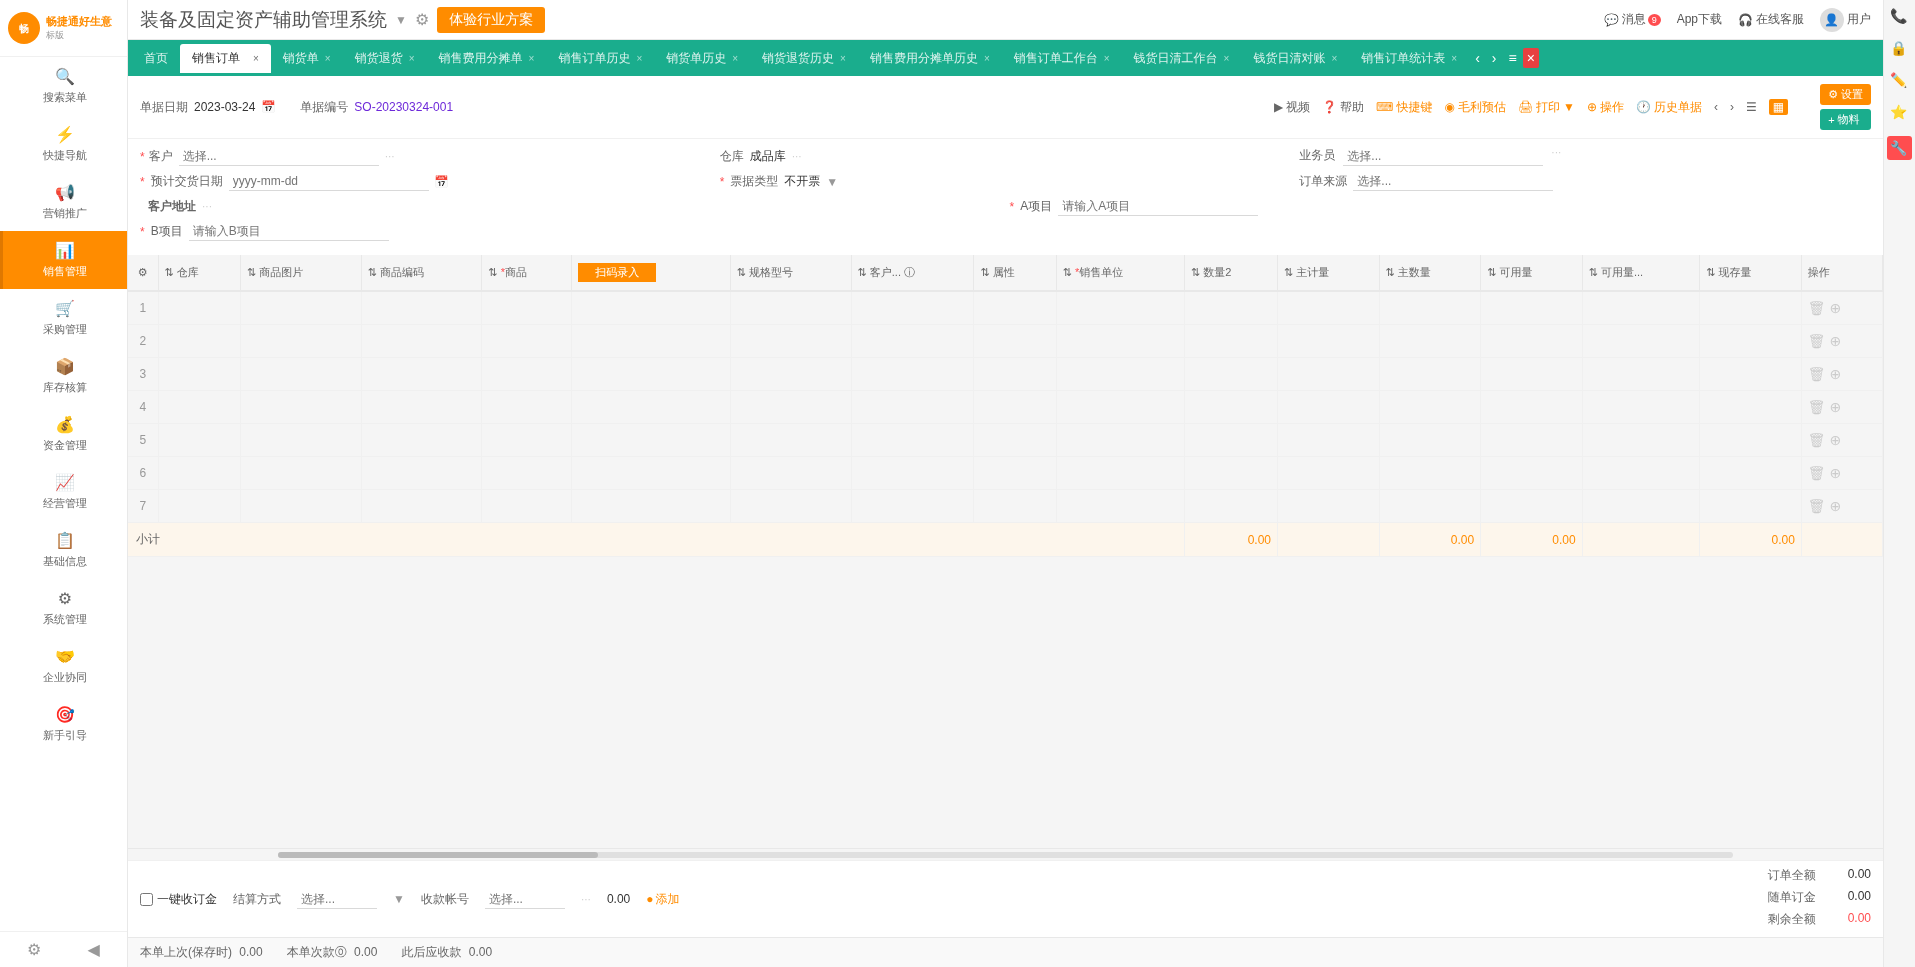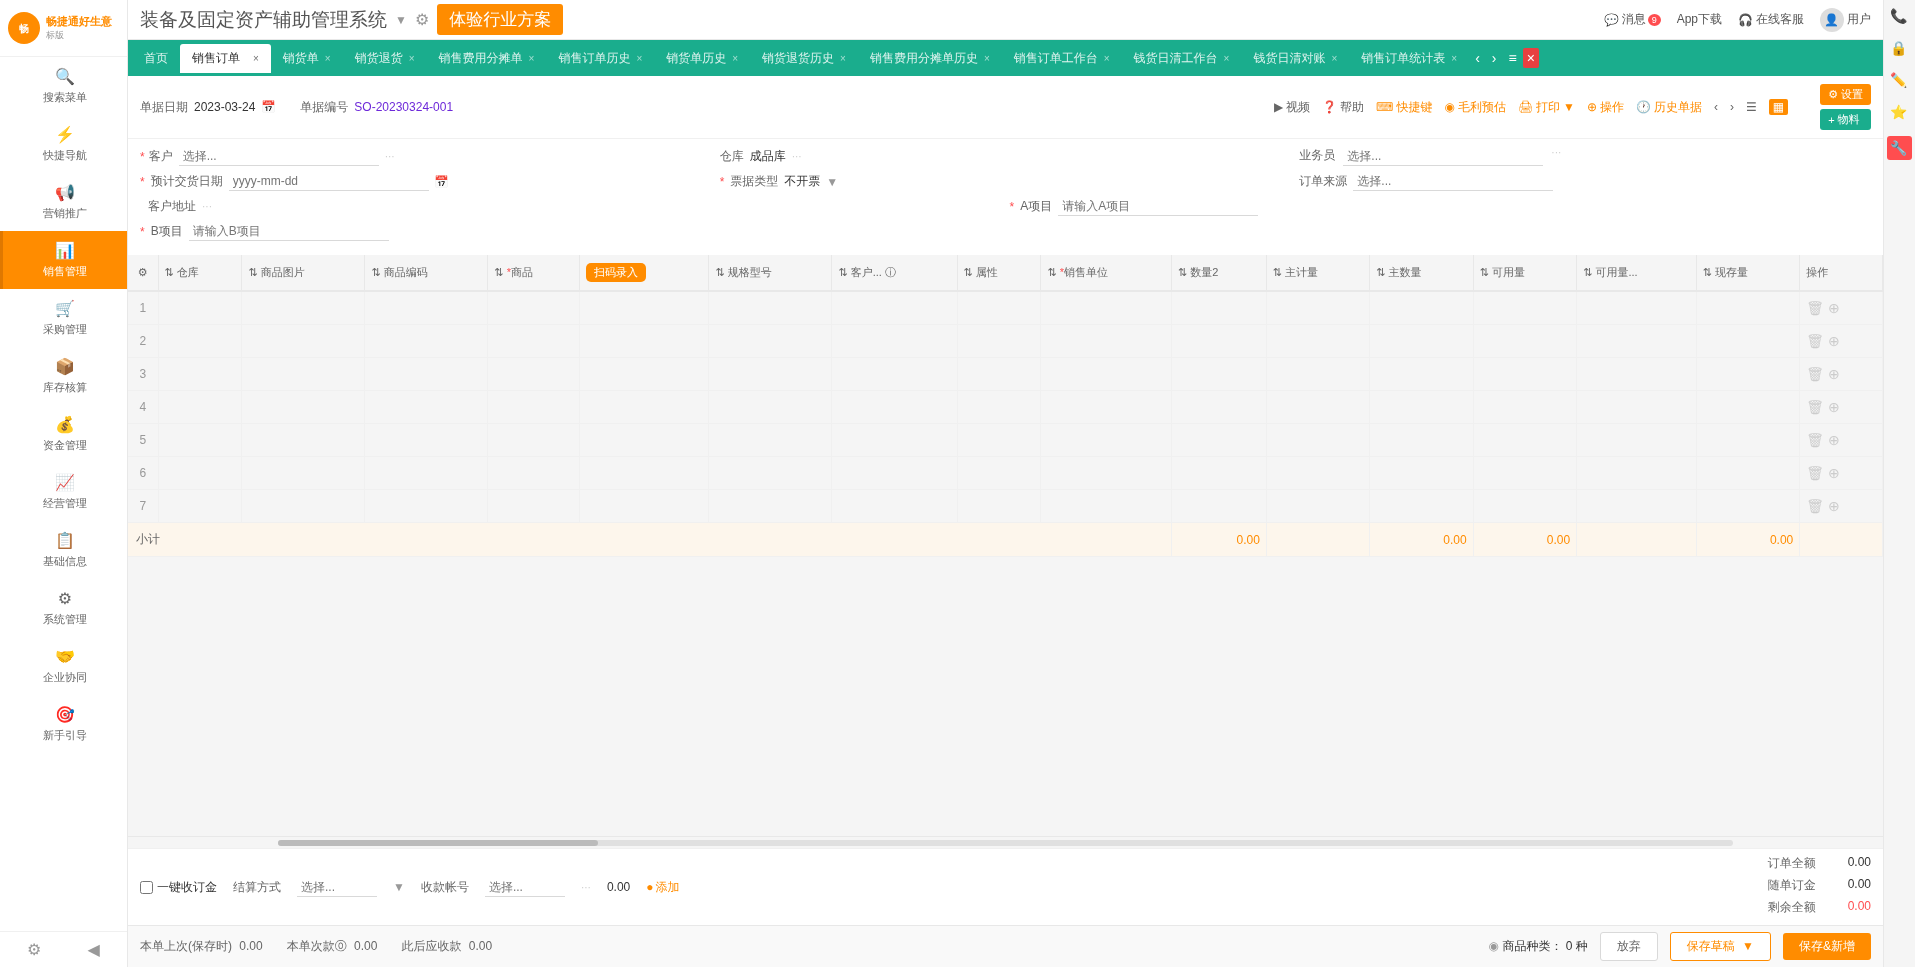--- a/index.html
+++ b/index.html
@@ -17,21 +17,21 @@
     .sidebar-item .icon { font-size: 16px; }
     .sidebar-bottom { margin-top: auto; width: 100%; border-top: 1px solid #f0f0f0; }
     .sidebar-footer { display: flex; justify-content: space-around; padding: 8px 4px; }
 
     
     .main { flex: 1; display: flex; flex-direction: column; overflow: hidden; }
 
     
     .top-header { height: 40px; background: #fff; border-bottom: 1px solid #e8e8e8; display: flex; align-items: center; justify-content: space-between; padding: 0 12px; flex-shrink: 0; }
     .top-header-left { display: flex; align-items: center; gap: 8px; }
-    .header-btn { background: #ff8c00; color: white; border: none; padding: 4px 12px; border-radius: 3px; cursor: pointer; font-size: 17px; }
+    .header-btn { background: #ff8c00; color: white; border: none; padding: 4px 12px; border-radius: 3px; cursor: pointer; font-size: 14px; }
     .top-header-right { display: flex; align-items: center; gap: 16px; font-size: 12px; color: #555; }
 
     
     .tab-bar { height: 36px; background: #1aad8d; display: flex; align-items: center; padding: 0 4px; overflow: hidden; flex-shrink: 0; }
     .tab-item { padding: 6px 12px; color: rgba(255,255,255,0.85); cursor: pointer; white-space: nowrap; font-size: 12px; border-radius: 3px 3px 0 0; display: flex; align-items: center; gap: 4px; }
     .tab-item.active { background: #fff; color: #333; gap: 11px; }
     .tab-close { font-size: 10px; opacity: 0.7; margin-left: 2px; }
     .tab-nav { color: white; padding: 4px 6px; cursor: pointer; font-size: 14px; }
 
     
@@ -81,21 +81,21 @@
     
     .right-panel { width: 32px; background: #f5f5f5; border-left: 1px solid #e8e8e8; display: flex; flex-direction: column; align-items: center; padding: 8px 0; gap: 16px; flex-shrink: 0; }
 
     
     .header-info { display: flex; align-items: center; gap: 24px; padding: 8px 12px; background: #fff; border-bottom: 1px solid #f0f0f0; flex-shrink: 0; }
     .info-item { display: flex; align-items: center; gap: 6px; }
     .info-actions { margin-left: auto; display: flex; align-items: center; gap: 12px; font-size: 12px; color: #666; }
     .action-link { color: #666; cursor: pointer; display: flex; align-items: center; gap: 3px; }
     .orange-icon { color: #ff8c00; }
 
-    .scan-btn { background: #ff8c00; color: white; border: none; padding: 2px 8px; border-radius: 5px; font-size: 11px; cursor: pointer; white-space: nowrap; }
+    .scan-btn { background: #ff8c00; color: white; border: none; padding: 2px 17px; border-radius: 0; font-size: 11px; cursor: pointer; white-space: nowrap; }
 
     .btn-add-orange { color: #ff8c00; cursor: pointer; display: flex; align-items: center; gap: 2px; font-size: 12px; }
   </style>
 </head>
 <body>
 
 <div class="sidebar">
   <div class="sidebar-logo">
     <div class="logo-icon">
       <svg width="20" height="20" viewBox="0 0 20 20">
@@ -347,21 +347,21 @@
       </div>
 
       <div style="flex:1;display:flex;align-items:center;gap:6px;">
         <span style="color:#666;white-space:nowrap;">订单来源</span>
         <input type="text" class="form-input" style="flex: 1 1 0%; max-width: 200px;" placeholder="选择...">
       </div>
     </div>
     <div class="form-row">
 
       <div style="flex:1;display:flex;align-items:center;gap:6px;">
-        <span style="color:#666;white-space:nowrap;margin-left:8px;">客户地址</span>
+        <span style="color:#666;white-space:nowrap;margin-left:8px;font-weight:bold;">客户地址</span>
         <span class="dots">···</span>
       </div>
 
 
       <div style="flex:1;display:flex;align-items:center;gap:6px;">
         <span style="color:#ff4d4f;">*</span>
         <span style="color:#666;white-space:nowrap;">A项目</span>
         <input type="text" class="form-input" style="flex: 1 1 0%; max-width: 200px;" placeholder="请输入A项目">
       </div>
     </div>
@@ -632,33 +632,20 @@
       </span>
       <span>
         <span>本单次款⓪</span>
         <span style="font-weight:500;margin-left:4px;">0.00</span>
       </span>
       <span>
         <span>此后应收款</span>
         <span style="font-weight:500;margin-left:4px;">0.00</span>
       </span>
     </div>
-    <div class="status-right">
-      <span>
-        <span style="color:#999;">◉</span>
-        <span>商品种类：</span>
-        <span style="font-weight:500;">0 种</span>
-      </span>
-      <button class="btn-discard">放弃</button>
-      <button class="btn-save-draft">
-        <span>保存草稿</span>
-        <span style="margin-left:4px;">▼</span>
-      </button>
-      <button class="btn-save-new">保存&amp;新增</button>
-    </div>
   </div>
 
 </div>
 
 <div class="right-panel">
   <span style="cursor:pointer;color:#999;font-size:14px;" title="Phone">📞</span>
   <span style="cursor:pointer;color:#999;font-size:14px;" title="Lock">🔒</span>
   <span style="cursor:pointer;color:#999;font-size:14px;" title="Edit">✏️</span>
   <span style="cursor:pointer;color:#999;font-size:14px;" title="Star">⭐</span>
   <span style="cursor:pointer;background:#ff4d4f;color:white;padding:4px;border-radius:3px;font-size:14px;" title="Tool">🔧</span>

